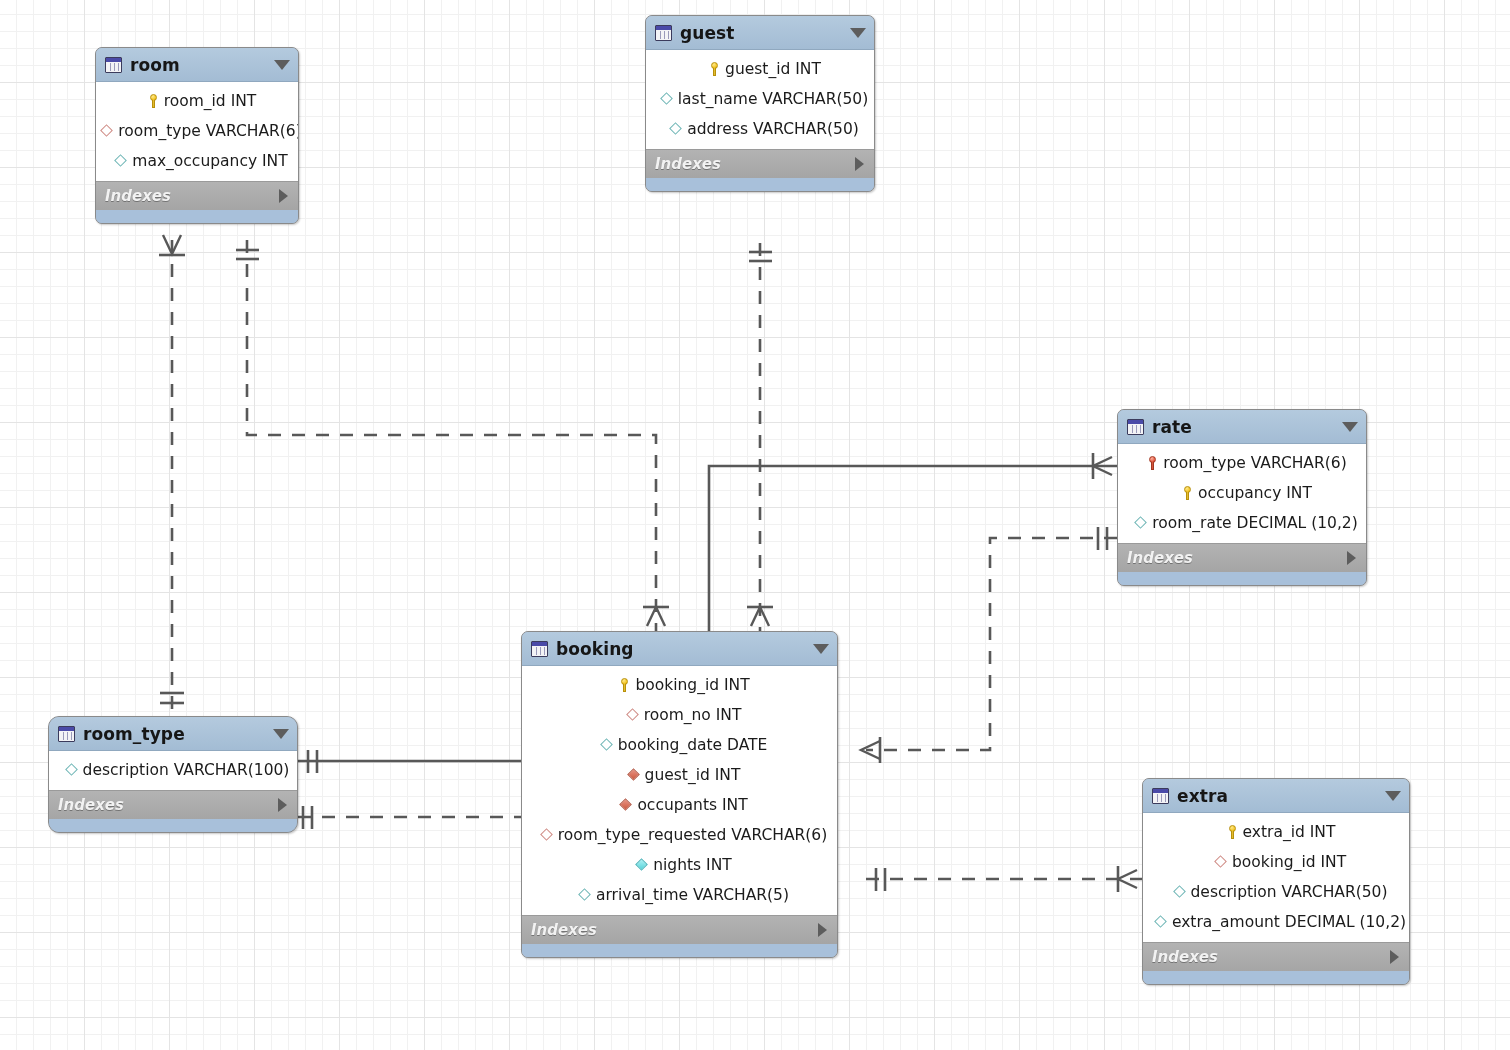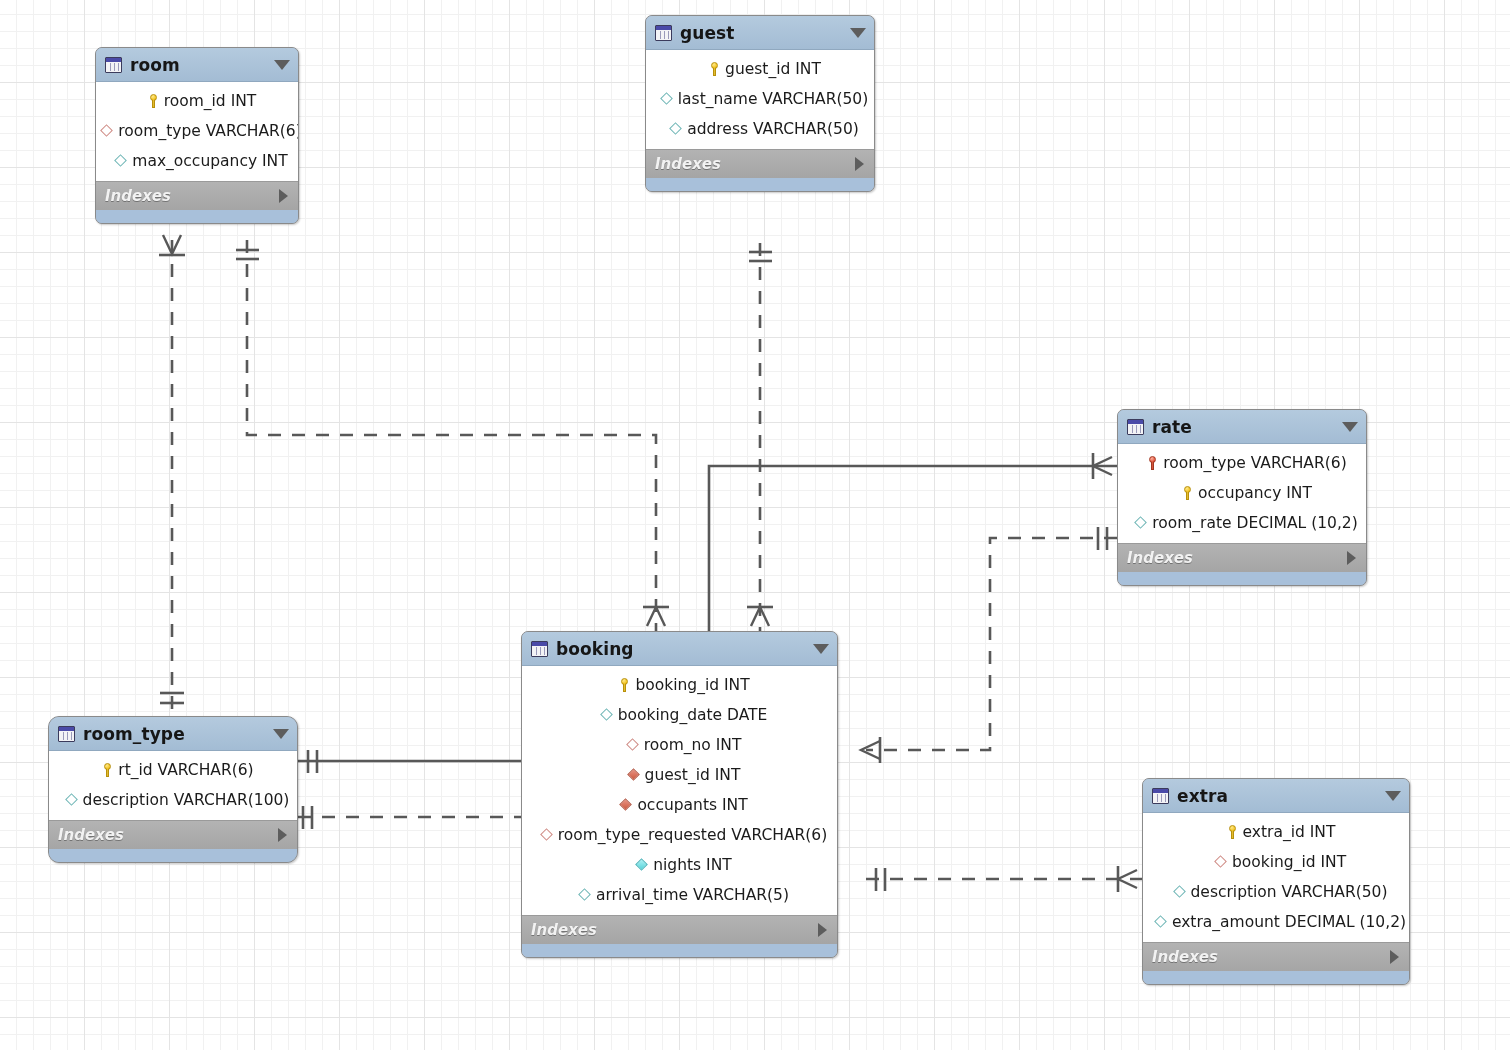--- a/index.html
+++ b/index.html
@@ -331,24 +331,20 @@
   </div>
 
   <div class="tbl" style="left:48px; top:716px; width:250px;border-radius:11px;">
     <div class="tbl-head">
       <span class="tbl-icon"></span>
       <span class="tbl-title">room_type</span>
       <span class="caret"></span>
     </div>
     <div class="cols">
       <div class="col">
-          <span class="ic key"></span>
-          <span class="nm">rt_id VARCHAR(6)</span>
-        </div>
-      <div class="col">
           <span class="ic dia"></span>
           <span class="nm">description VARCHAR(100)</span>
         </div>
     </div>
     <div class="idx">
       <span class="idx-label">Indexes</span>
       <span class="idx-arrow"></span>
     </div>
     <div class="foot"></div>
   </div>
@@ -358,28 +354,28 @@
       <span class="tbl-icon"></span>
       <span class="tbl-title">booking</span>
       <span class="caret"></span>
     </div>
     <div class="cols">
       <div class="col">
           <span class="ic key"></span>
           <span class="nm">booking_id INT</span>
         </div>
       <div class="col">
-          <span class="ic dia"></span>
-          <span class="nm">booking_date DATE</span>
-        </div>
-      <div class="col">
           <span class="ic dia redo"></span>
           <span class="nm">room_no INT</span>
         </div>
       <div class="col">
+          <span class="ic dia"></span>
+          <span class="nm">booking_date DATE</span>
+        </div>
+      <div class="col">
           <span class="ic dia redf"></span>
           <span class="nm">guest_id INT</span>
         </div>
       <div class="col">
           <span class="ic dia redf"></span>
           <span class="nm">occupants INT</span>
         </div>
       <div class="col">
           <span class="ic dia redo"></span>
           <span class="nm">room_type_requested VARCHAR(6)</span>

